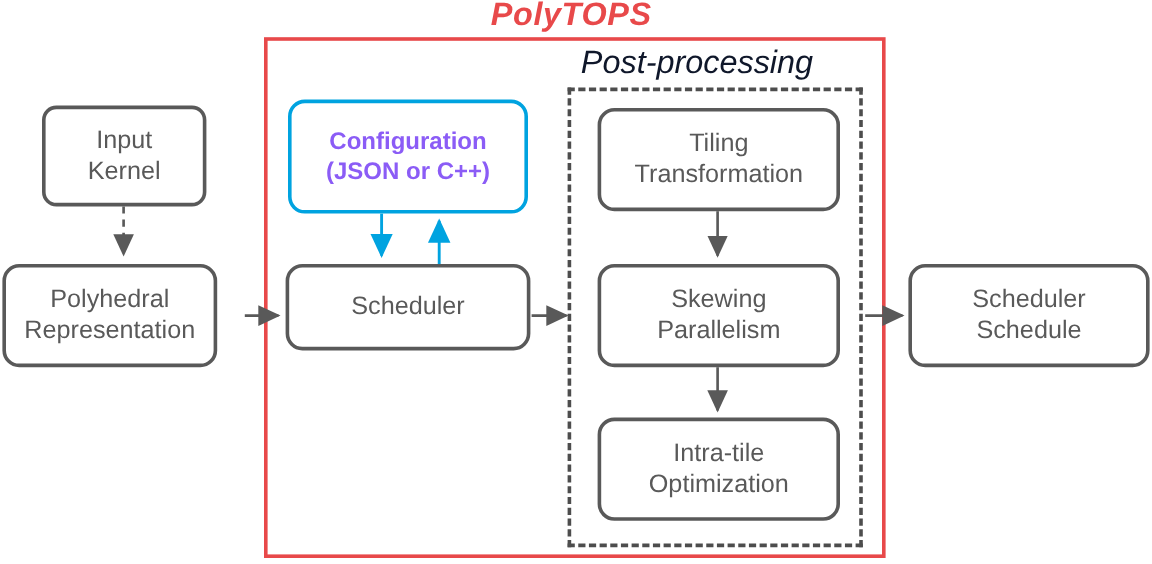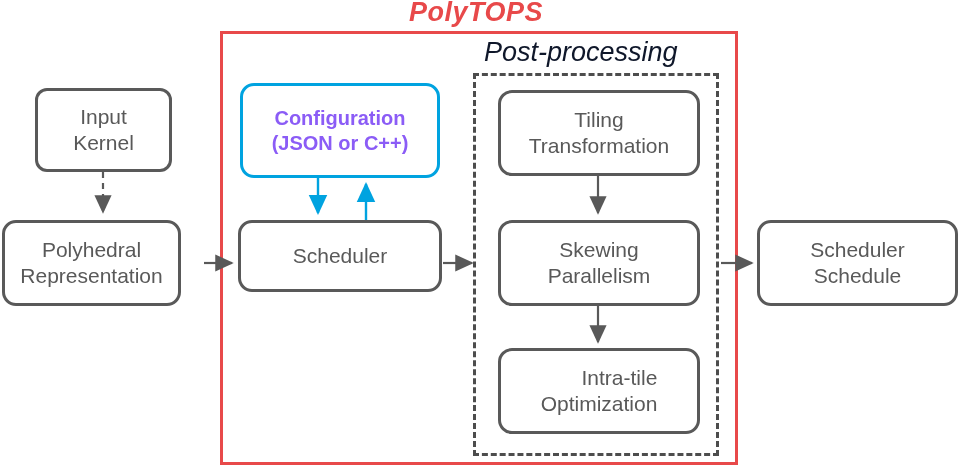--- a/index.html
+++ b/index.html
@@ -155,21 +155,21 @@
   <div class="node" style="left:498px; top:220px; width:202px; height:86px;">
     <span class="node-label">Skewing
 Parallelism</span>
   </div>
 
   <div class="node" style="left:498px; top:90px; width:202px; height:86px;">
     <span class="node-label">Tiling
 Transformation</span>
   </div>
 
-  <div class="node" style="left:498px; top:348px; width:202px; height:86px;text-align:right;">
+  <div class="node" style="left:498px; top:348px; width:202px; height:86px;">
     <span class="node-label">Intra-tile
 Optimization</span>
   </div>
 
   <div class="node" style="left:757px; top:220px; width:201px; height:86px;">
     <span class="node-label">Scheduler
 Schedule</span>
   </div>
 
 </div>

